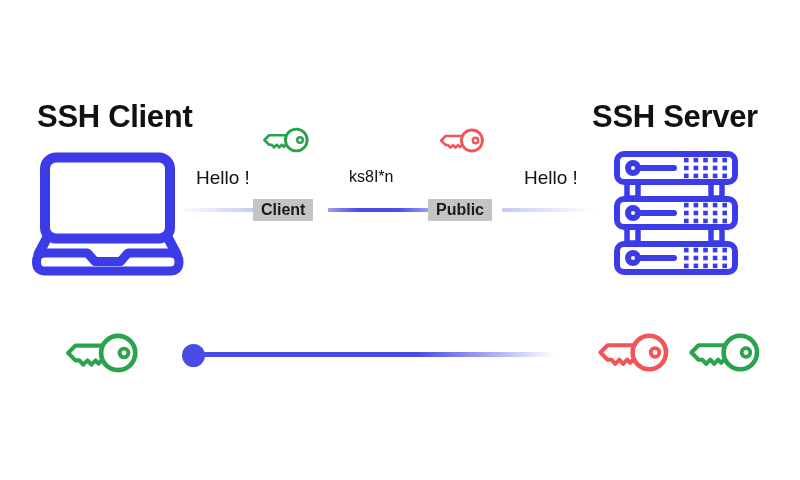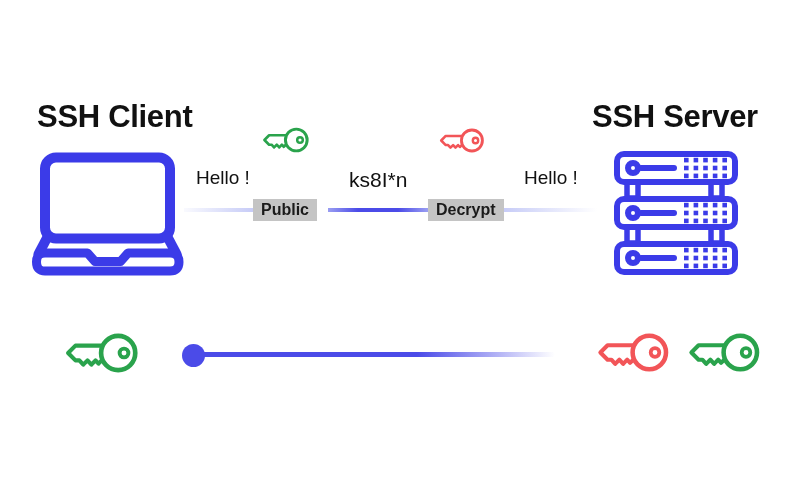--- a/index.html
+++ b/index.html
@@ -116,23 +116,23 @@
         <use href="#icon-key"></use>
       </svg>
   </div>
   <div class="abs c-red" style="left:438px;top:127px;width:48px;height:27px;">
     <svg viewBox="0 0 60 34">
         <use href="#icon-key"></use>
       </svg>
   </div>
 
   <div class="abs msg" style="left:196px;top:167px;">Hello !</div>
-  <div class="abs tag" style="left:253px;top:199px;">Public</div>
-  <div class="abs msg" style="left:349px;top:168px;font-size:21px;">ks8I*n</div>
-  <div class="abs tag" style="left:428px;top:199px;">Decrypt</div>
+  <div class="abs tag" style="left:253px;top:199px;">Client</div>
+  <div class="abs msg" style="left:349px;top:168px;font-size:16px;">ks8I*n</div>
+  <div class="abs tag" style="left:428px;top:199px;">Public</div>
   <div class="abs msg" style="left:524px;top:167px;">Hello !</div>
 
   <div class="abs c-green" style="left:63px;top:331px;width:78px;height:44px;">
     <svg viewBox="0 0 60 34">
         <use href="#icon-key"></use>
       </svg>
   </div>
   <div class="abs exchange-line" style="left:192px;top:352px;width:363px;"></div>
   <div class="abs exchange-dot" style="left:182px;top:344px;"></div>
   <div class="abs c-red" style="left:595px;top:331px;width:77px;height:43px;">

